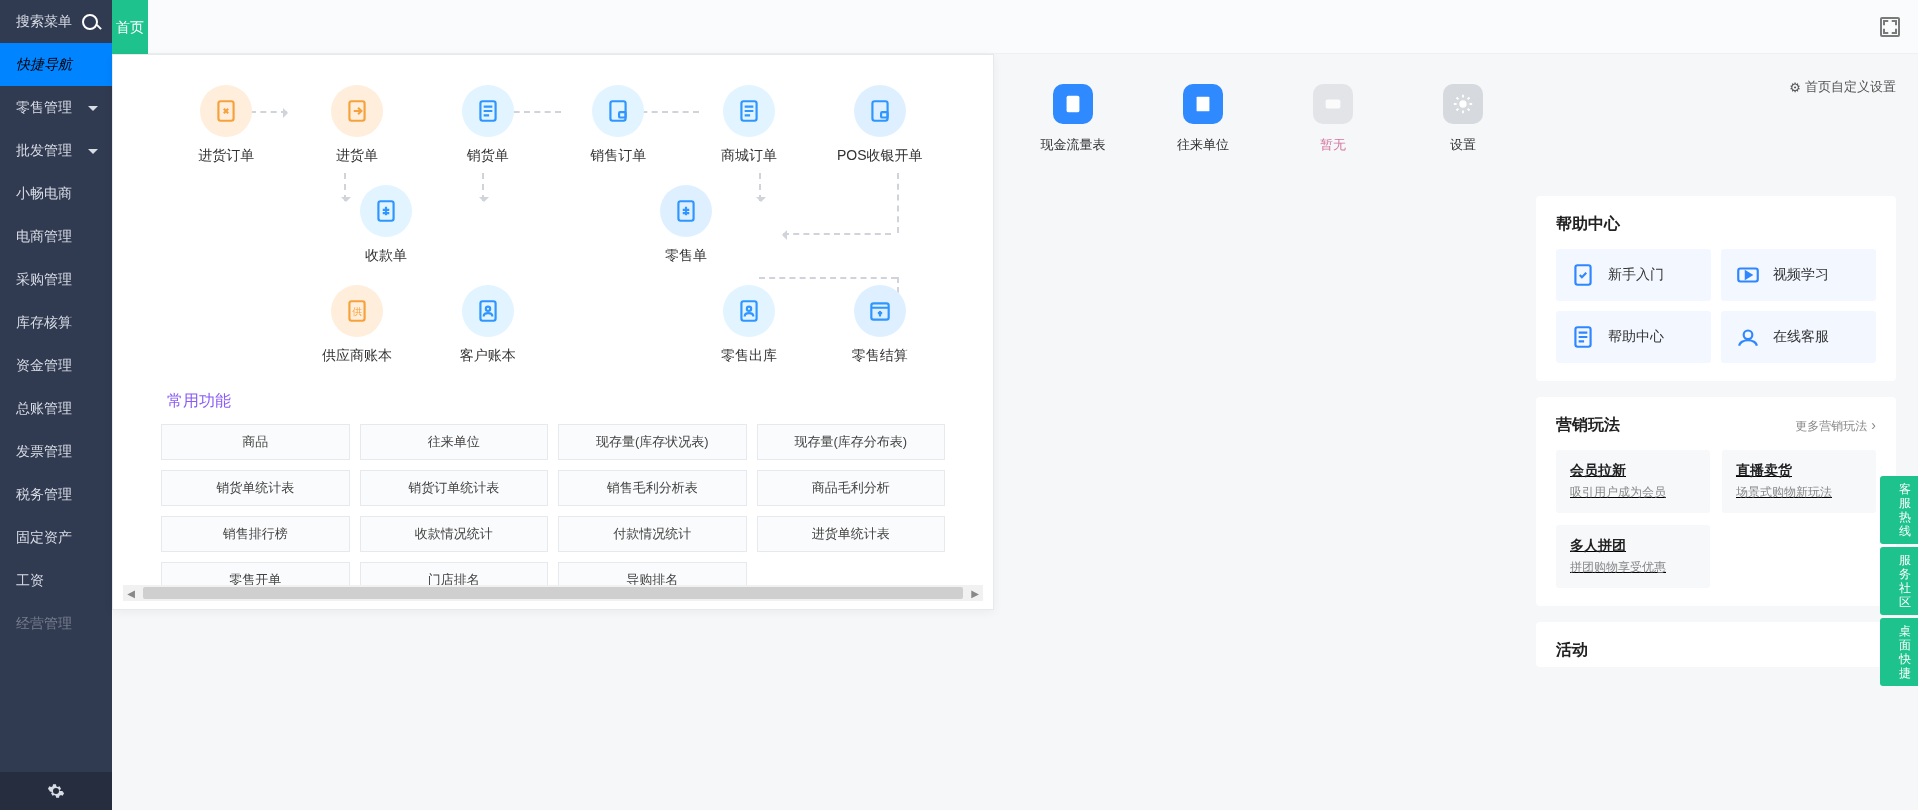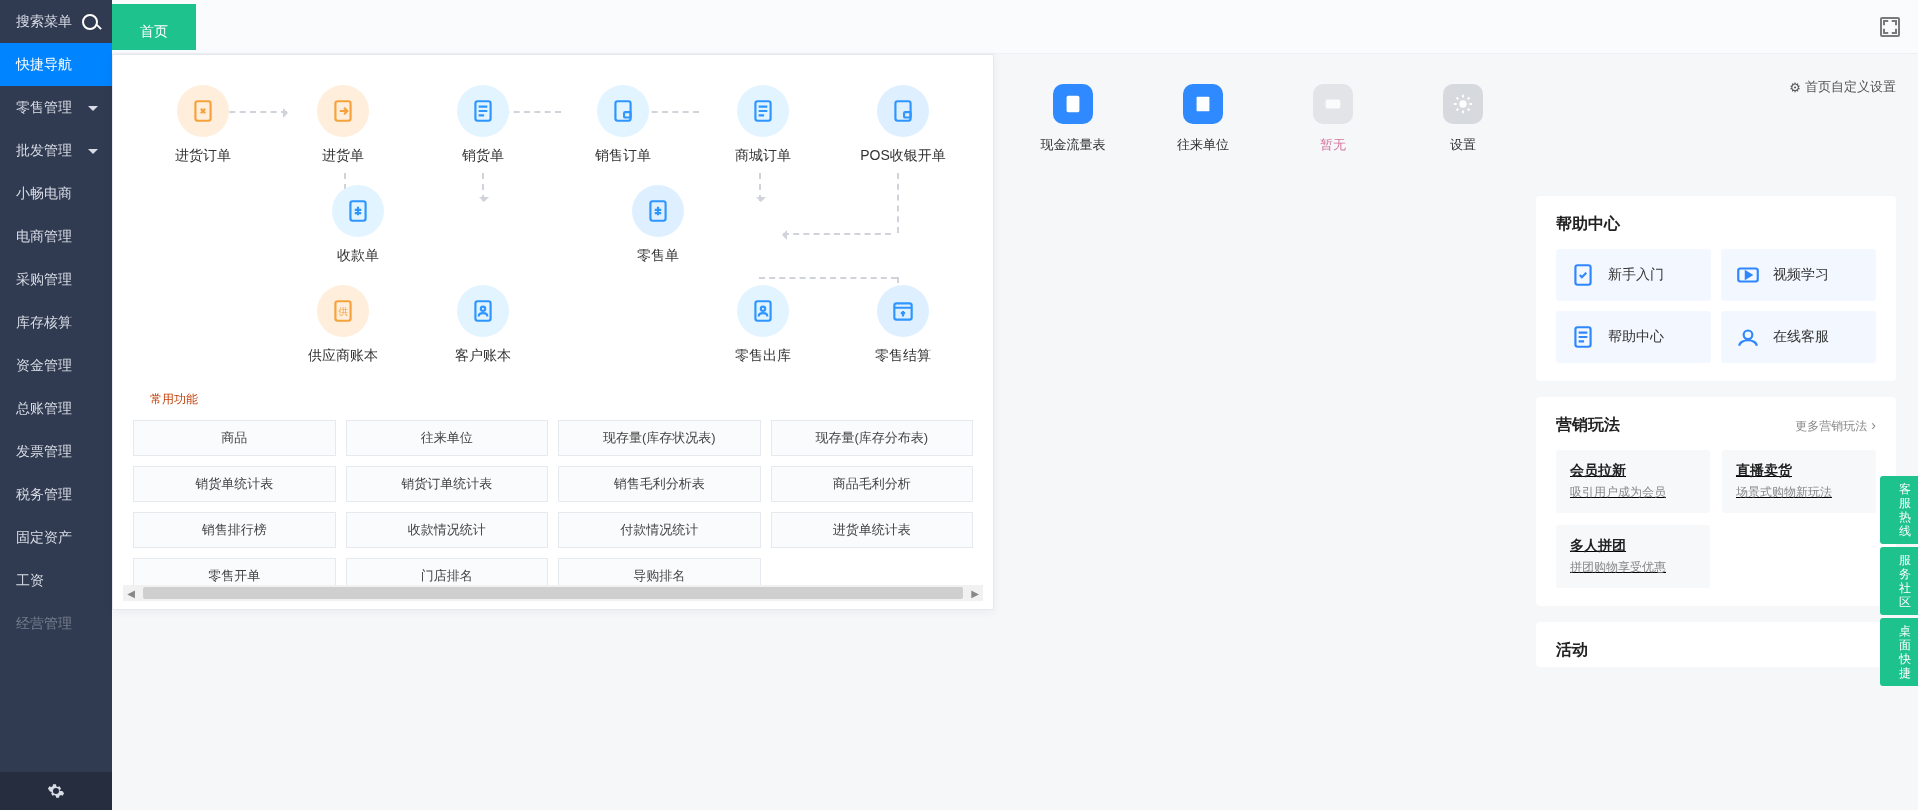--- a/index.html
+++ b/index.html
@@ -4,28 +4,28 @@
 <style>
 * { margin: 0; padding: 0; box-sizing: border-box; font-family: "Microsoft YaHei", Arial, sans-serif; }
 body { width: 1918px; height: 810px; overflow: hidden; background: #fff; position: relative; }
 
 
 .sidebar { position: absolute; left: 0; top: 0; width: 112px; height: 100%; background: #303a50; color: #fff; display: flex; flex-direction: column; }
 .sidebar-item { height: 43px; display: flex; align-items: center; padding-left: 16px; font-size: 14px; color: #d8dde6; cursor: pointer; position: relative; }
 .sidebar-item.search { background: #303a50; }
 .sidebar-item.search::after { content: ""; position: absolute; right: 14px; width: 12px; height: 12px; border: 2px solid #fff; border-radius: 50%; }
 .sidebar-item.search::before { content: ""; position: absolute; right: 10px; top: 26px; width: 6px; height: 2px; background: #fff; transform: rotate(45deg); }
-.sidebar-item.active { background: #0084ff; color: #ffffff; }
+.sidebar-item.active { background: #0084ff; color: #000000; font-style: italic; }
 .sidebar-caret::after { content: ""; position: absolute; right: 14px; border: 5px solid transparent; border-top-color: #d8dde6; top: 20px; }
 .sidebar-footer { margin-top: auto; height: 38px; display: flex; align-items: center; justify-content: center; background: #252d3f; }
 .gear-svg { width: 18px; height: 18px; fill: #d8dde6; }
 
 
 .top-tabs { position: absolute; left: 112px; top: 0; right: 0; height: 54px; background: #fafbfc; border-bottom: 1px solid #eef0f3; display: flex; align-items: center; }
-.tab { height: 46px; line-height: 54px; padding: 0 28px; font-size: 14px; cursor: pointer; }
+.tab { height: 54px; line-height: 54px; padding: 0 4px; font-size: 14px; cursor: pointer; }
 .tab.active { background: #1ec28c; color: #fff; }
 .top-right { margin-left: auto; display: flex; align-items: center; padding-right: 18px; gap: 14px; }
 .fullscreen-icon { width: 20px; height: 20px; border: 2px solid #7a7a7a; border-radius: 2px; position: relative; cursor: pointer; display: flex; align-items: center; justify-content: center;}
 .fullscreen-icon::before { content:""; width:10px;height:10px;border:2px dashed #7a7a7a; }
 
 
 .main { position: absolute; left: 112px; top: 54px; right: 0; bottom: 0; background: #f5f7f9; }
 
 
 .right-col { position: absolute; right: 22px; top: 4px; width: 360px; display: flex; flex-direction: column; gap: 16px; }
@@ -45,42 +45,42 @@
 
 .quick-row { position: absolute; left: 0; right: 400px; top: 30px; height: 120px; display: flex; justify-content: flex-end; gap: 60px; padding-right: 20px; }
 .quick-item { display: flex; flex-direction: column; align-items: center; gap: 12px; width: 70px; }
 .quick-sq { width: 40px; height: 40px; border-radius: 10px; display: flex; align-items: center; justify-content: center; }
 .sq-blue { background: #2f89ff; }
 .sq-gray { background: #d6d9de; }
 .quick-sq svg { width: 22px; height: 22px; fill: #fff; }
 .quick-label { font-size: 13px; color: #333; white-space: nowrap; }
 
 
-.flyout { position: absolute; left: 112px; top: 54px; width: 882px; height: 556px; background: #fff; border: 1px solid #e6eaef; box-shadow: 0 2px 10px rgba(0,0,0,0.05); z-index: 20; padding: 30px 20px 10px; }
+.flyout { position: absolute; left: 112px; top: 54px; width: 882px; height: 556px; background: #fff; border: 1px solid #e6eaef; box-shadow: 0 2px 10px rgba(0,0,0,0.05); z-index: 20; padding: 30px 48px 10px; }
 .flow-row { display: flex; gap: 0; position: relative; }
 .flow-col { width: 150px; display: flex; flex-direction: column; align-items: center; }
 .flow-spacer { width: 150px; }
 .flow-node { display: flex; flex-direction: column; align-items: center; gap: 10px; cursor: pointer; margin-bottom: 20px; position:relative;}
 .circle { width: 52px; height: 52px; border-radius: 50%; display: flex; align-items: center; justify-content: center; }
 .c-orange { background: #ffeedb; }
 .c-blue { background: #e1f4ff; }
 .c-blue2 { background: #def0ff; }
 .circle svg { width: 26px; height: 26px; }
 .c-orange svg { fill: none; stroke: #f6a23c; stroke-width: 2; }
 .c-blue svg, .c-blue2 svg { fill: none; stroke: #2f95ff; stroke-width: 2; }
 .flow-label { font-size: 14px; color: #333; }
 
 
 .conn-h { position: absolute; border-top: 2px dashed #d0d4da; height: 0; }
 .conn-v { position: absolute; border-left: 2px dashed #d0d4da; width: 0; }
 .arrow-r::after { content: ""; position: absolute; right: -6px; top: -5px; border: 5px solid transparent; border-left-color: #d0d4da; }
 .arrow-l::after { content: ""; position: absolute; left: -6px; top: -5px; border: 5px solid transparent; border-right-color: #d0d4da; }
 .arrow-d::after { content: ""; position: absolute; left: -5px; bottom: -6px; border: 5px solid transparent; border-top-color: #d0d4da; }
 
-.common-title { font-size: 12px; color: #c2410c; margin: 6px 0 12px 17px; }
+.common-title { font-size: 16px; color: #8b5cf6; margin: 6px 0 12px 6px; }
 .btn-grid { display: grid; grid-template-columns: repeat(4, 1fr); gap: 10px; }
 .fbtn { height: 36px; border: 1px solid #e6eaef; background: #fafbfc; font-size: 13px; color: #444; cursor: pointer; display: flex; align-items: center; justify-content: center; }
 
 .hscroll { position: absolute; left: 10px; right: 10px; bottom: 8px; height: 16px; background: #f1f1f1; display:flex; align-items:center;}
 .hscroll .thumb { position:absolute; left:20px; right:20px; top:2px; bottom:2px; background:#cfcfcf; border-radius:2px;}
 .hscroll .ab { width:16px; height:16px; display:flex; align-items:center; justify-content:center; color:#888; font-size:10px; cursor:pointer; position:absolute;}
 .hscroll .ab.l{left:0;} .hscroll .ab.r{right:0;}
 
 
 .float-tabs { position: absolute; right: 0; top: 476px; display: flex; flex-direction: column; gap: 3px; z-index: 30; }

